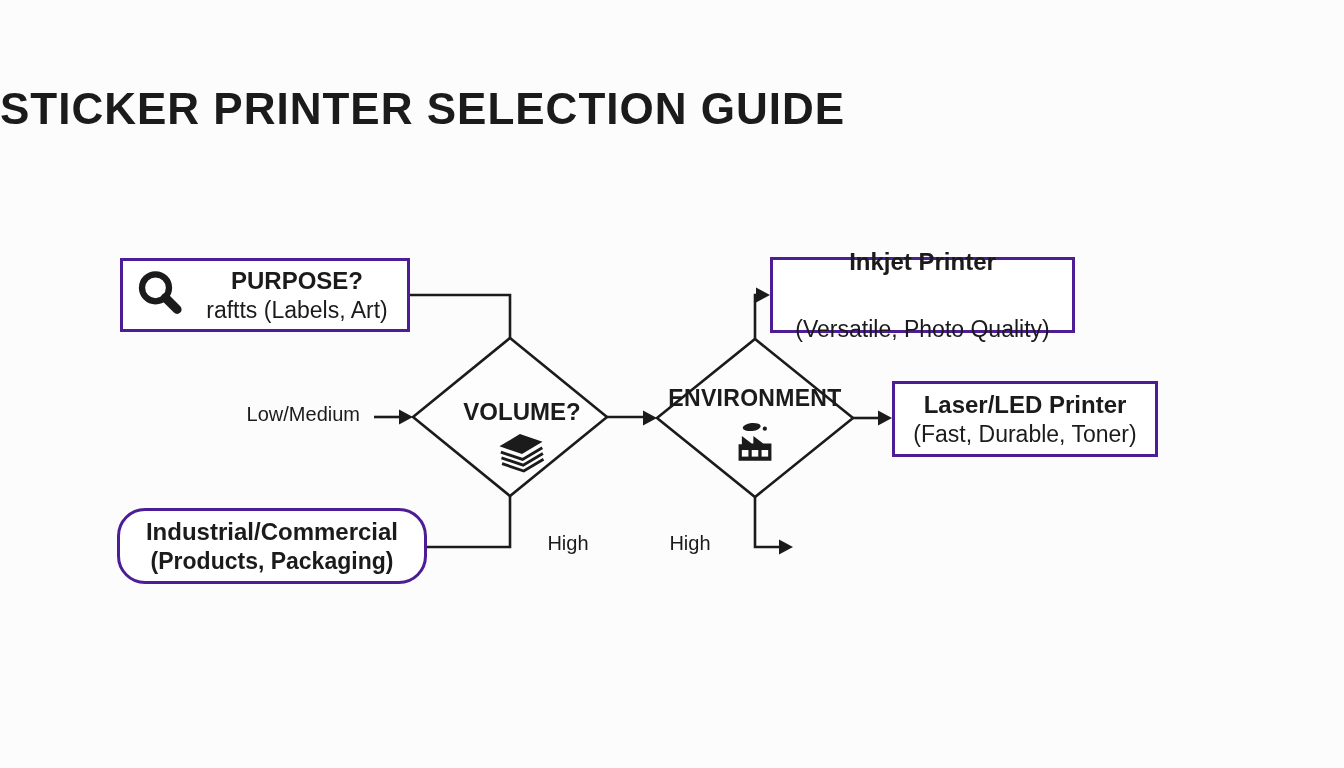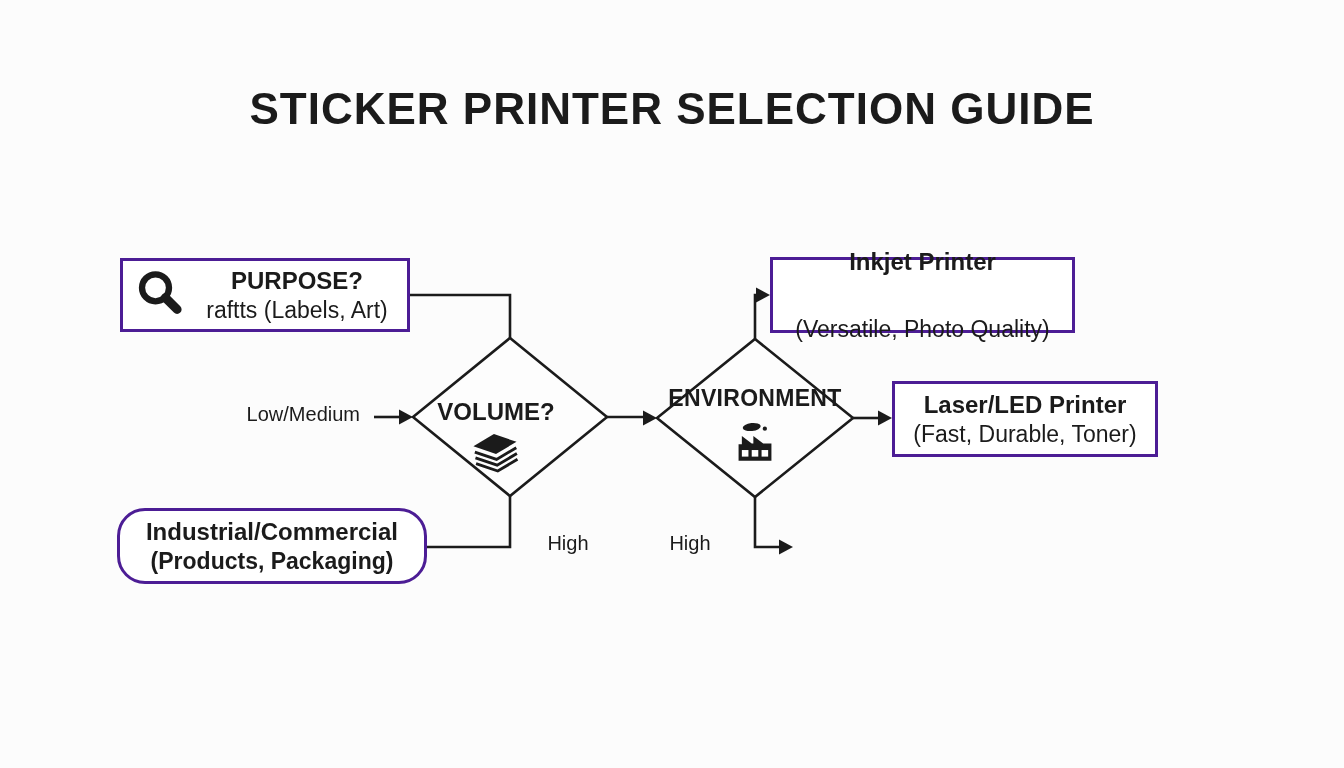--- a/index.html
+++ b/index.html
@@ -2,21 +2,21 @@
 <html><head>
 <meta charset="utf-8">
 <style>
   html,body{margin:0;padding:0;background:#e8e8e8;}
   .canvas{
     position:relative;width:1344px;height:768px;margin:0 auto;
     background:#fcfcfc;overflow:hidden;
     font-family:"Liberation Sans",sans-serif;color:#1b1b1b;
   }
   .title{
-    position:absolute;left:0;right:0;top:86px;text-align:center;
+    position:absolute;left:0;right:0;top:86px;
     font-size:44px;font-weight:bold;letter-spacing:1px;line-height:1.05;
   }
   svg.flow-layer{position:absolute;left:0;top:0;}
   .node{
     position:absolute;background:#ffffff;border:3px solid #4c1d95;
     box-sizing:border-box;display:flex;flex-direction:column;
     align-items:center;justify-content:center;white-space:nowrap;
     line-height:1.22;
   }
   .node .l1{font-weight:bold;font-size:24px;}
@@ -34,21 +34,21 @@
   .diamond-label .icon{margin-top:7px;}
   .edge-label{position:absolute;font-weight:normal;font-size:20px;line-height:1.1;}
   #lbl-lowmedium{left:212px;top:403px;width:148px;text-align:right;}
   #lbl-high-volume{left:568px;top:532px;transform:translateX(-50%);}
   #lbl-high-env{left:690px;top:532px;transform:translateX(-50%);}
   #node-purpose{left:120px;top:258px;width:290px;height:74px;}
   #node-inkjet{left:770px;top:257px;width:305px;height:76px;gap:38px;}
   #node-laser{left:892px;top:381px;width:266px;height:76px;}
   #node-thermal{left:793px;top:508px;width:330px;height:75px;}
   #node-industrial{left:117px;top:508px;width:310px;height:76px;border-radius:28px;}
-  #dlabel-volume{left:399px;top:399px;width:194px;}
+  #dlabel-volume{left:425px;top:399px;width:194px;}
   #dlabel-environment{left:657px;top:386px;width:196px;}
 </style>
 </head>
 <body>
 
 <div class="canvas">
 
   <svg class="flow-layer" width="1344" height="768" viewBox="0 0 1344 768">
     <g stroke="#1b1b1b" stroke-width="2.6" fill="none">
 

